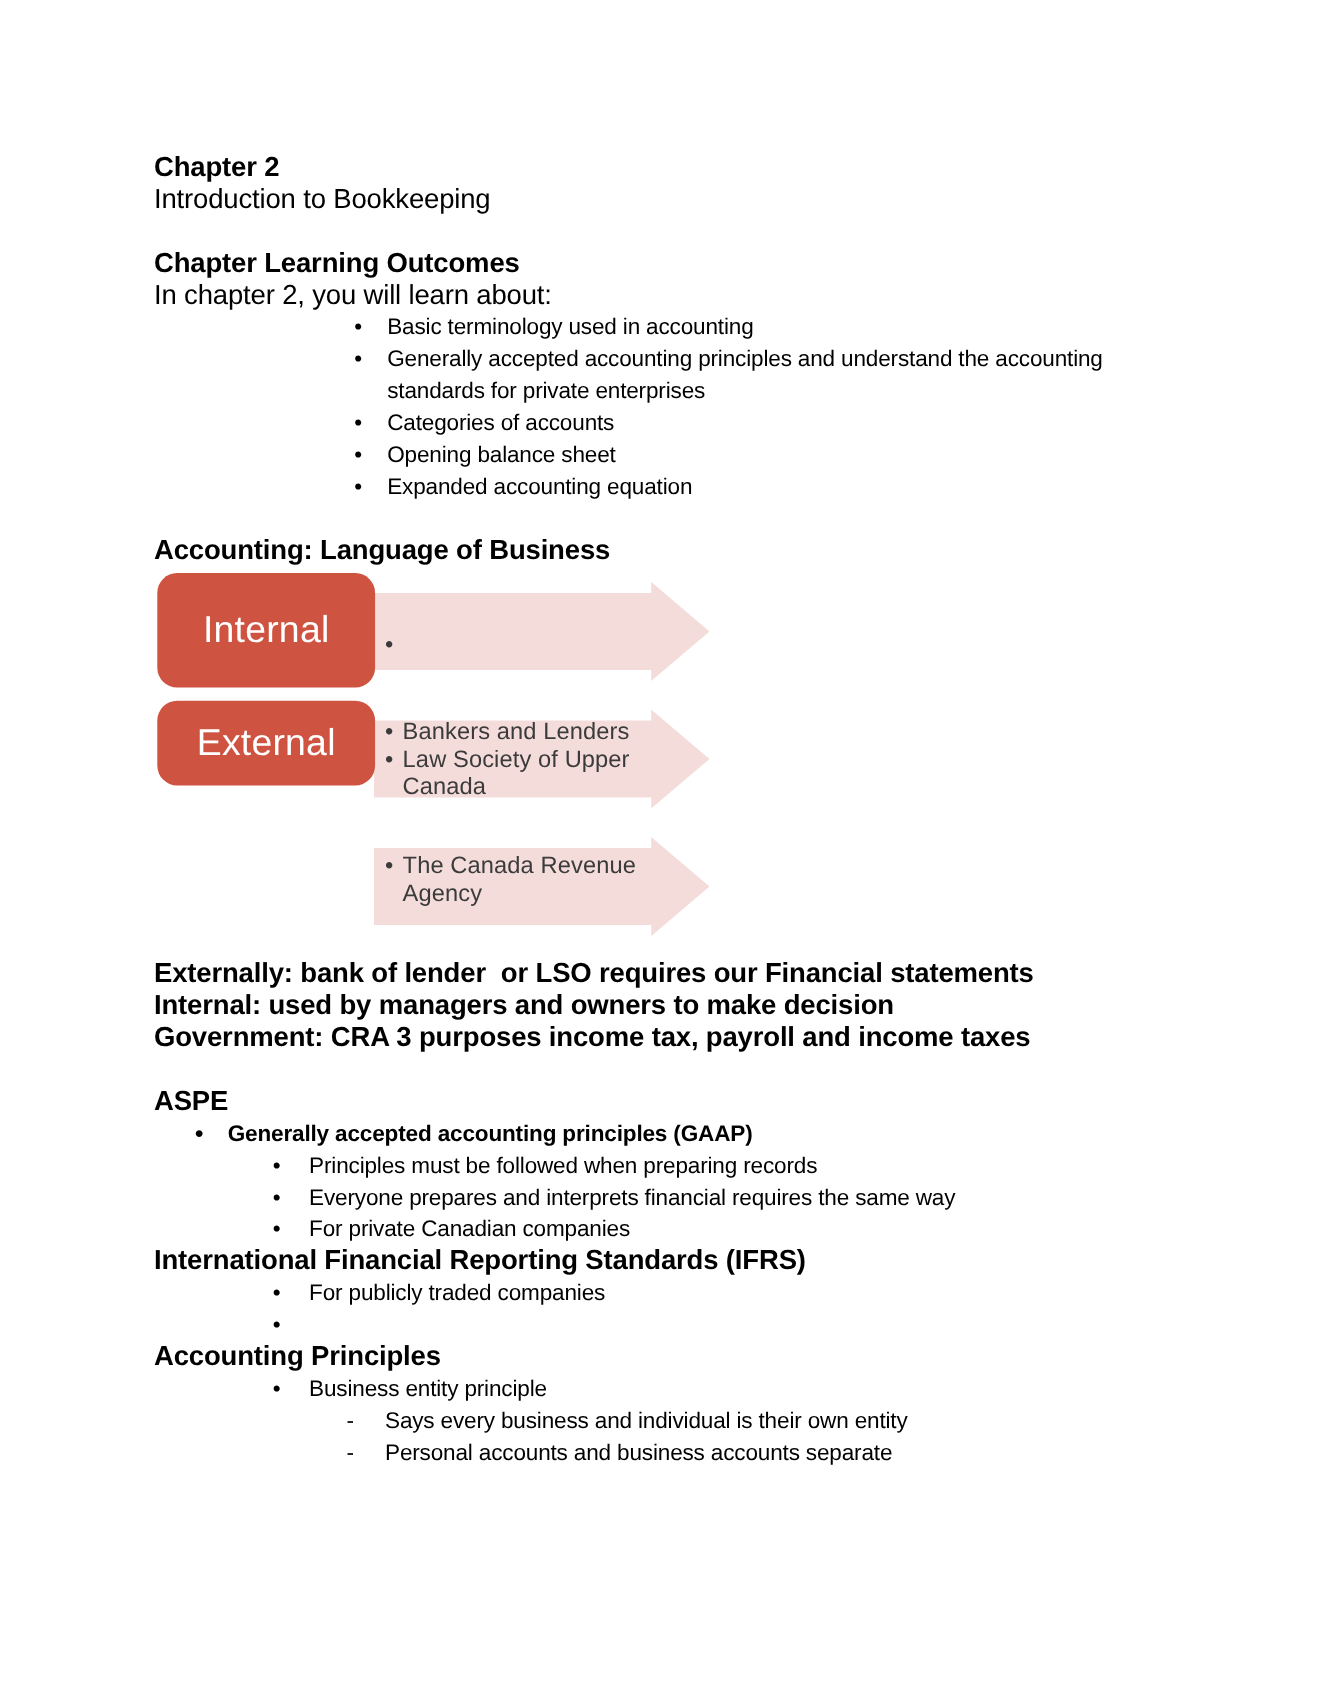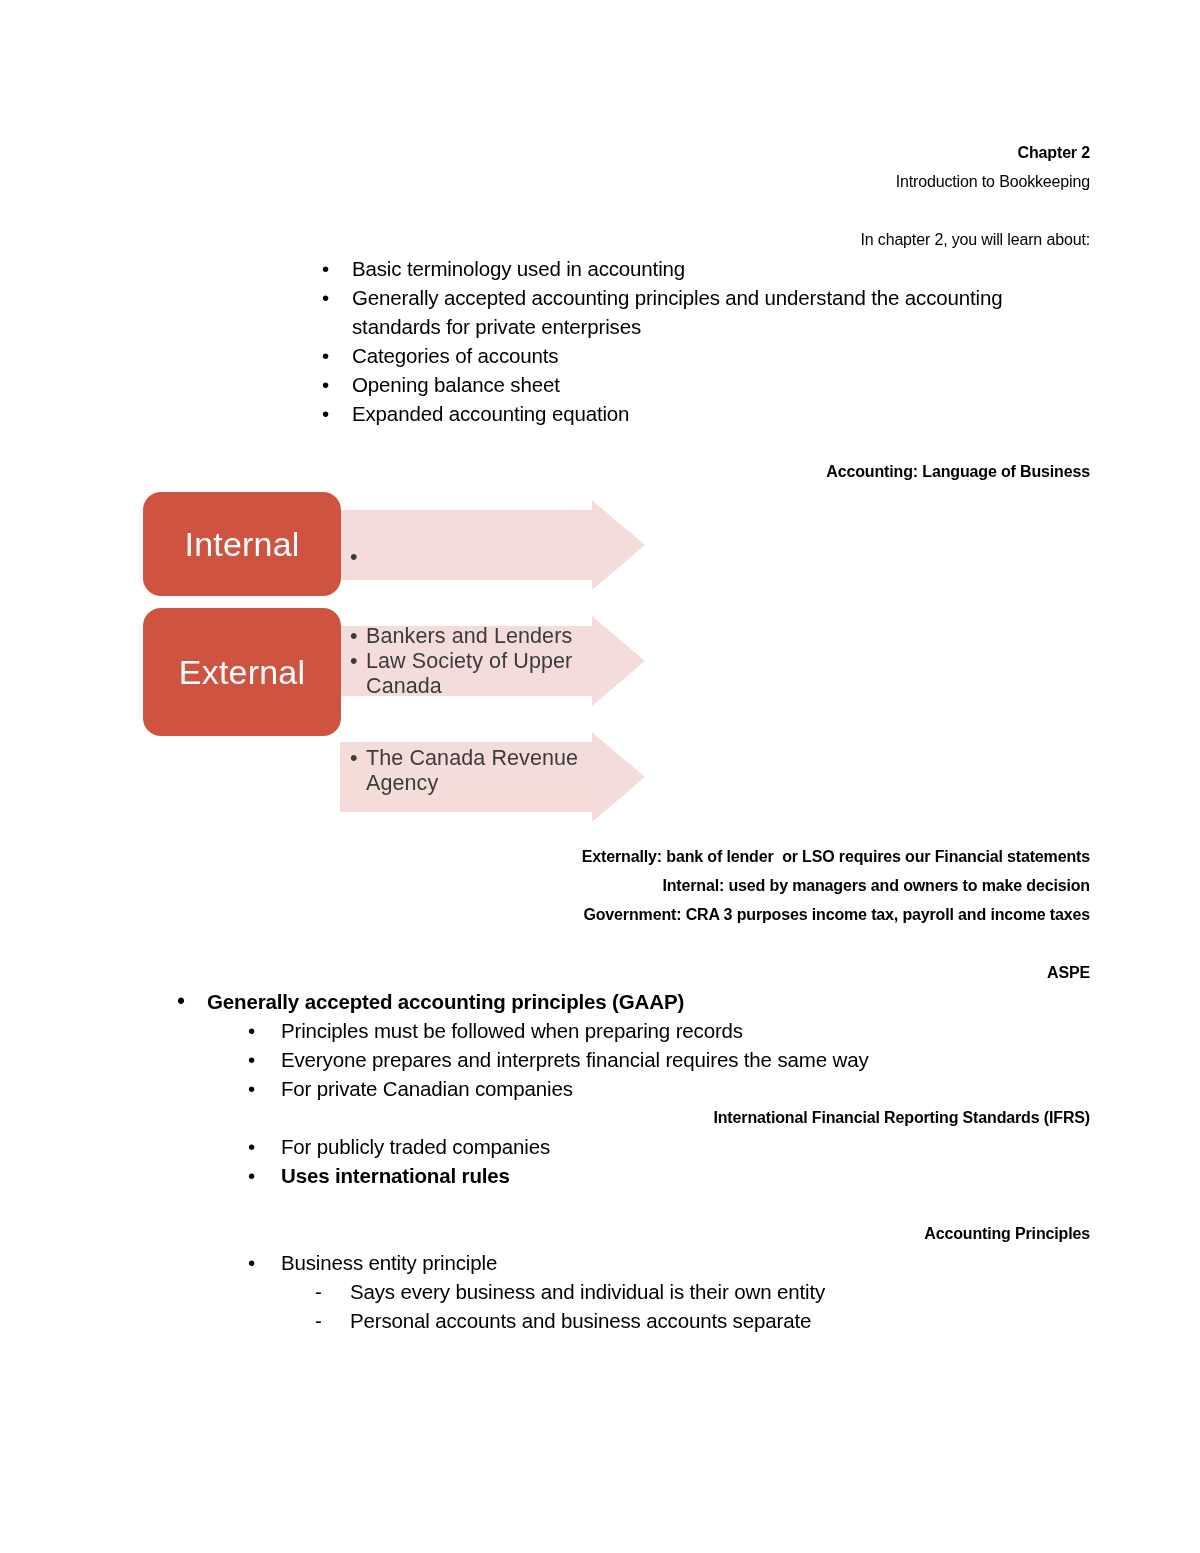--- a/index.html
+++ b/index.html
@@ -28,25 +28,24 @@
   .content {
     position: absolute;
     left: 140px;
     top: 138px;
     width: 950px;
   }
 
   
   .line {
     font-family: "Liberation Sans", sans-serif;
-    font-size: 16px;
+    font-size: 25px;
     line-height: 29px;
     letter-spacing: -0.15px;
     white-space: pre-wrap;
-    text-align: right;
   }
   .bold { font-weight: bold; }
   .reg  { font-weight: normal; }
 
   .spacer-sm { height: 29px; }
 
   
   .bullets {
     list-style: none;
     margin: 0;
@@ -151,20 +150,21 @@
 <body>
 
 <div class="page">
   <div class="content">
 
     <div class="line bold">Chapter 2</div>
     <div class="line reg">Introduction to Bookkeeping</div>
 
     <div class="spacer-sm"></div>
 
+    <div class="line bold">Chapter Learning Outcomes</div>
     <div class="line reg">In chapter 2, you will learn about:</div>
 
     <ul class="bullets">
       <li class="lvl-a">
         <span class="mk">•</span>
         <span class="hang">Basic terminology used in accounting</span>
       </li>
       <li class="lvl-a">
         <span class="mk">•</span>
         <span class="hang">Generally accepted accounting principles and understand the accounting standards for private enterprises</span>
@@ -218,21 +218,21 @@
                 <span class="sa-mk">•</span>
                 <span>Bankers and Lenders</span>
               </li>
               <li>
                 <span class="sa-mk">•</span>
                 <span>Law Society of Upper Canada</span>
               </li>
             </ul>
           </div>
         </div>
-        <div class="sa-box" style="top:0px; height:128px;">
+        <div class="sa-box" style="top:0px; height:77px;">
           <span>External</span>
         </div>
       </div>
 
       <div class="sa-row" style="top:232px; height:105px;">
         <div class="sa-arrow" style="top:8px; height:90px;">
           <svg viewBox="0 0 305 90" preserveAspectRatio="none">
             <path d="M0,10 L252,10 L252,0 L305,45 L252,90 L252,80 L0,80 Z" fill="#F4DCDB"></path>
           </svg>
           <div class="sa-arrow-text" style="justify-content:flex-start; padding-top:14px;">
@@ -279,21 +279,20 @@
     </ul>
 
     <div class="line bold">International Financial Reporting Standards (IFRS)</div>
     <ul class="bullets">
       <li class="lvl-c reg">
         <span class="mk">•</span>
         <span class="hang">For publicly traded companies</span>
       </li>
       <li class="lvl-c bold">
         <span class="mk reg">•</span>
-        <span class="hang">Uses international rules</span>
       </li>
     </ul>
 
     <div class="spacer-sm"></div>
 
     <div class="line bold">Accounting Principles</div>
     <ul class="bullets">
       <li class="lvl-c reg">
         <span class="mk">•</span>
         <span class="hang">Business entity principle</span>

